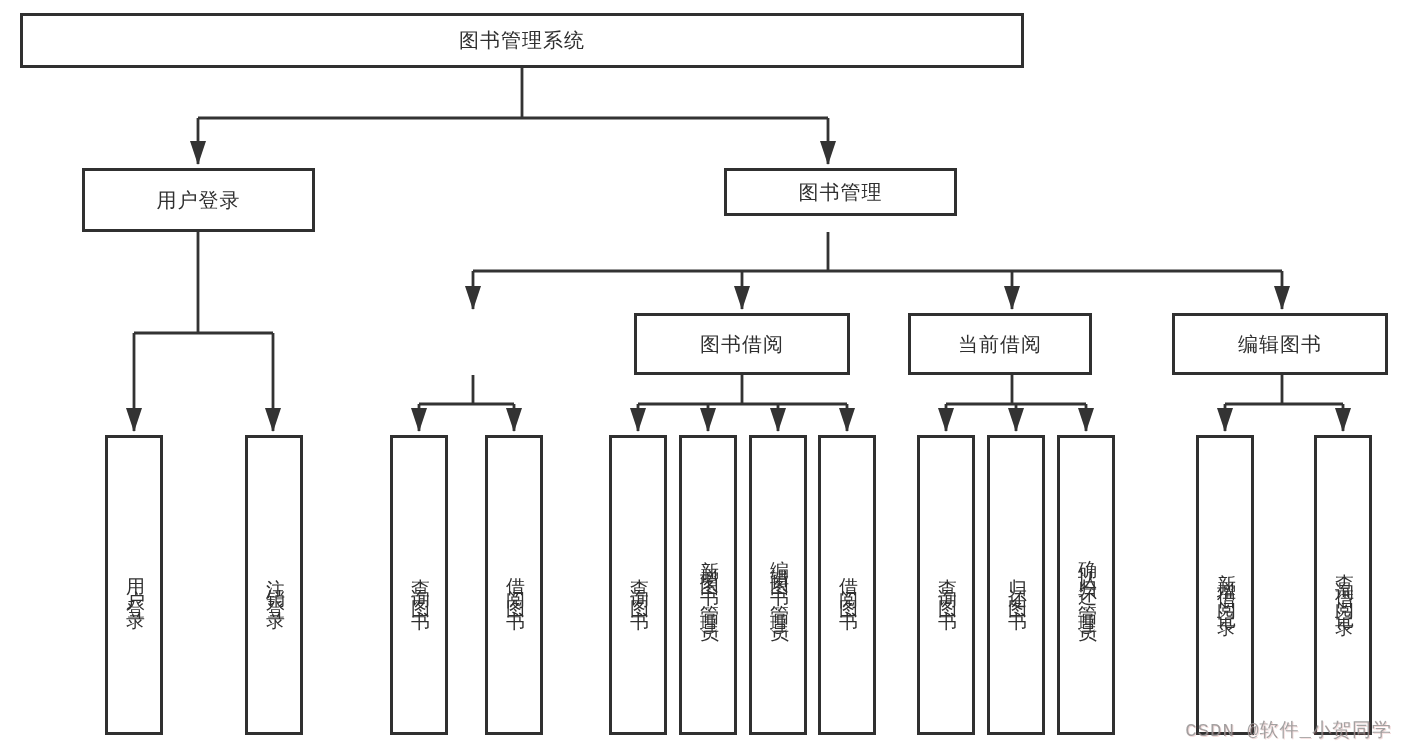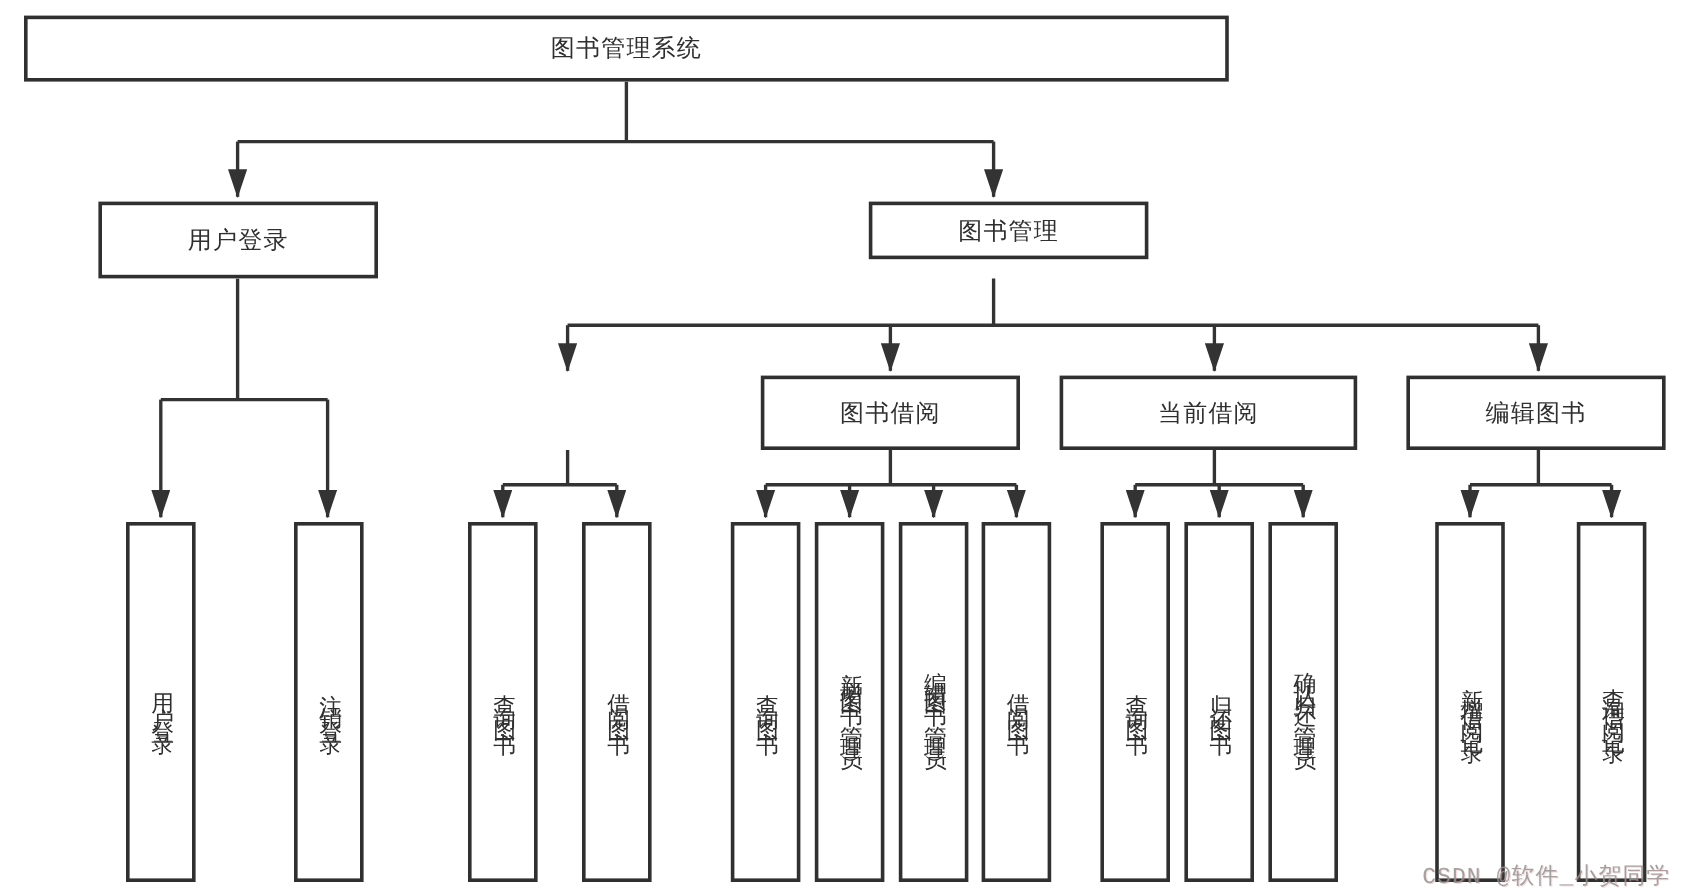--- a/index.html
+++ b/index.html
@@ -92,21 +92,21 @@
       <path d="M1343,404 L1343,431" marker-end="url(#ah)"></path>
     </g>
   </svg>
 
   <div class="node" style="left:20px;top:13px;width:1004px;height:55px;">图书管理系统</div>
 
   <div class="node" style="left:82px;top:168px;width:233px;height:64px;">用户登录</div>
   <div class="node" style="left:712px;top:168px;width:233px;height:48px;margin-left:12px;">图书管理</div>
 
   <div class="node" style="left:634px;top:313px;width:216px;height:62px;">图书借阅</div>
-  <div class="node" style="left:883px;top:313px;width:248px;height:62px;">当前借阅</div>
+  <div class="node" style="left:908px;top:313px;width:184px;height:62px;">当前借阅</div>
   <div class="node" style="left:1172px;top:313px;width:216px;height:62px;">编辑图书</div>
 
   <div class="node v" style="left:105px;top:435px;width:58px;height:300px;">用户登录</div>
   <div class="node v" style="left:245px;top:435px;width:58px;height:300px;">注销登录</div>
 
   <div class="node v" style="left:390px;top:435px;width:58px;height:300px;">查询图书</div>
   <div class="node v" style="left:485px;top:435px;width:58px;height:300px;">借阅图书</div>
 
   <div class="node v" style="left:609px;top:435px;width:58px;height:300px;">查询图书</div>
   <div class="node v long" style="left:679px;top:435px;width:58px;height:300px;">新增图书（管理员）</div>

